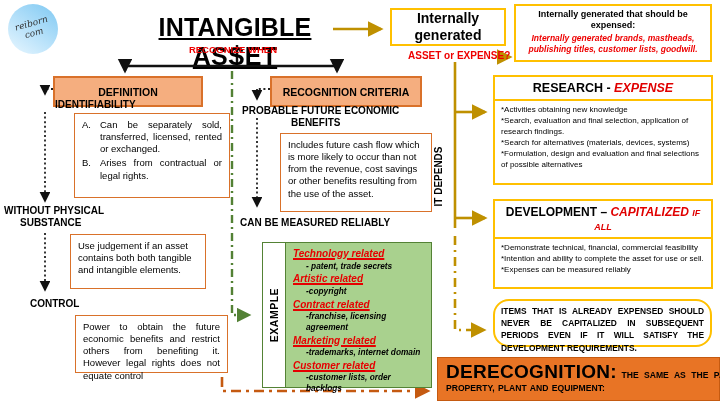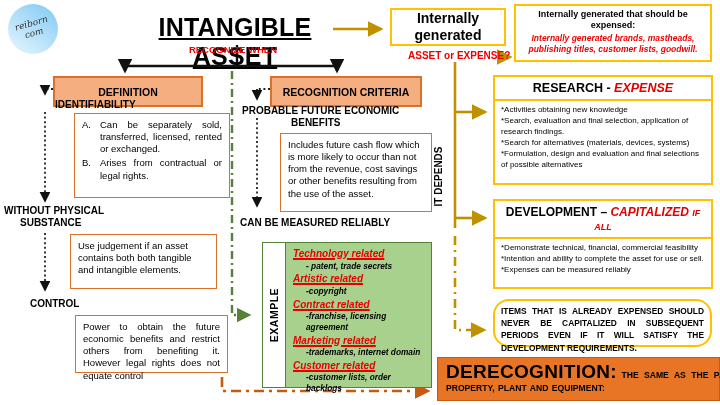--- a/index.html
+++ b/index.html
@@ -108,21 +108,21 @@
       <span class="just">Can be separately sold, transferred, licensed, rented or exchanged.</span>
     </div>
     <div class="ab-row">
       <span class="ab-m">B.</span>
       <span class="just">Arises from contractual or legal rights.</span>
     </div>
   </div>
 
   <div class="abs z lbl" style="left:4px;top:205px;">WITHOUT PHYSICAL</div>
   <div class="abs z lbl" style="left:20px;top:217px;">SUBSTANCE</div>
-  <div class="abs z wbox" style="left:70px;top:234px;width:147px;height:55px;">Use judgement if an asset contains both both tangible and intangible elements.</div>
+  <div class="abs z wbox" style="left:70px;top:234px;width:136px;height:55px;">Use judgement if an asset contains both both tangible and intangible elements.</div>
 
   <div class="abs z lbl" style="left:2px;top:298px;margin-left:28px;">CONTROL</div>
   <div class="abs z wbox just" style="left:75px;top:315px;width:153px;height:58px;">Power to obtain the future economic benefits and restrict others from benefiting it. However legal rights does not equate control</div>
 
   <div class="abs z sbox" style="left:270px;top:76px;width:148px;height:27px;">RECOGNITION CRITERIA</div>
 
   <div class="abs z lbl" style="left:242px;top:105px;">PROBABLE FUTURE ECONOMIC</div>
   <div class="abs z lbl" style="left:291px;top:117px;">BENEFITS</div>
   <div class="abs z wbox" style="left:280px;top:133px;width:152px;height:79px;">Includes future cash flow which is more likely to occur than not from the revenue, cost savings or other benefits  resulting from the use of the asset.</div>
 

